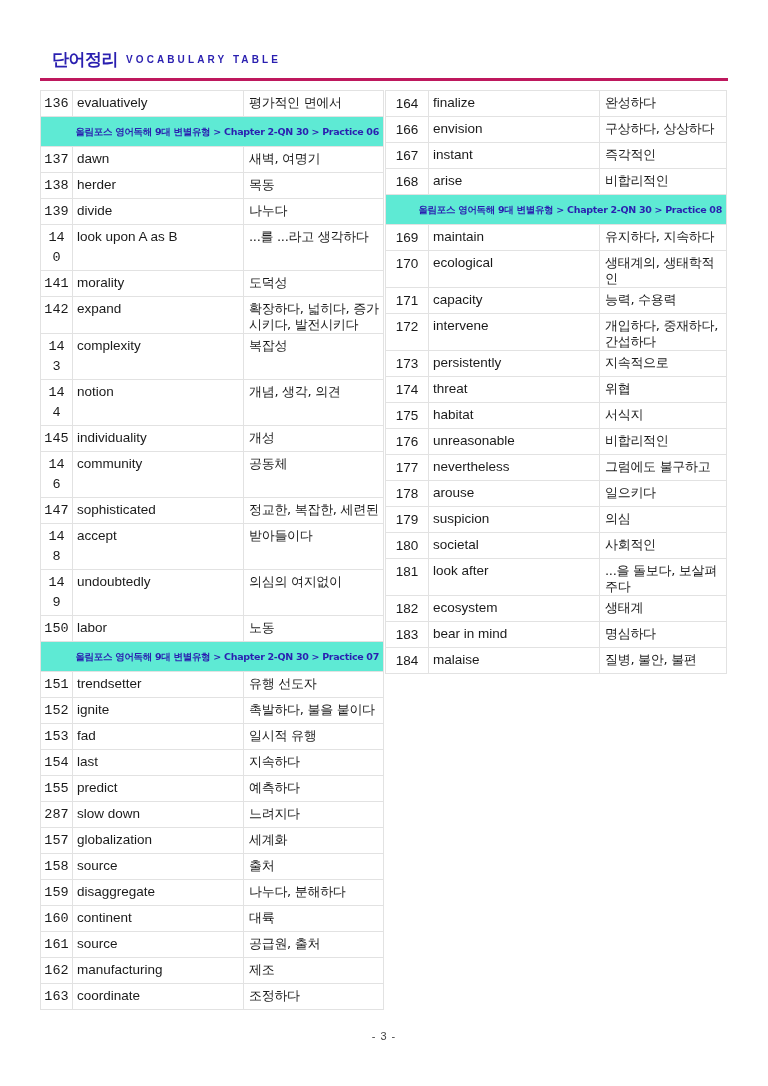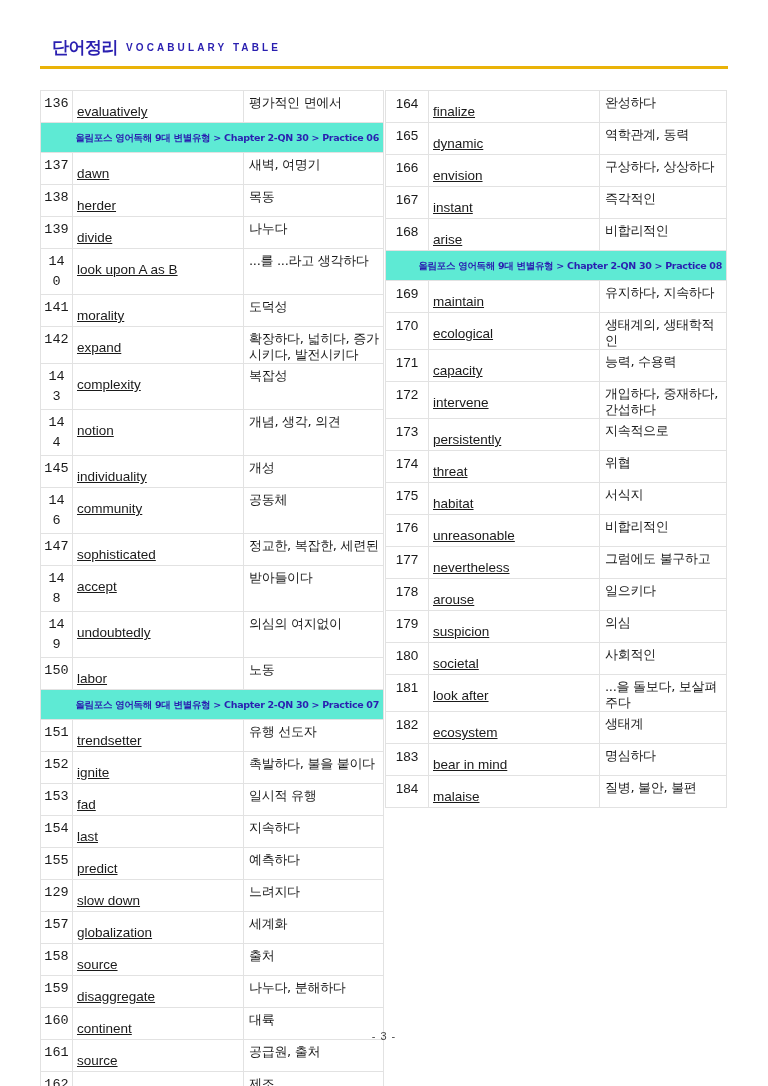--- a/index.html
+++ b/index.html
@@ -1,30 +1,30 @@
 <!DOCTYPE html>
 <html><head>
 <meta charset="utf-8">
 <style>
   html, body { margin: 0; padding: 0; background: #ffffff; }
   body { width: 768px; height: 1086px; position: relative; overflow: hidden;
          font-family: "Liberation Sans", "DejaVu Sans", sans-serif; color: #1a1a1a; }
-  .page-header { position: absolute; left: 40px; top: 34px; width: 688px; height: 35px;
-                 border-bottom: 3px solid #eab308; box-sizing: border-box; }
+  .page-header { position: absolute; left: 40px; top: 46px; width: 688px; height: 35px;
+                 border-bottom: 3px solid #be185d; box-sizing: border-box; }
   .page-header .title-ko { position: absolute; left: 12px; top: 2px; font-size: 17px; font-weight: bold;
                            color: #2a1fb0; font-family: "DejaVu Sans", sans-serif; letter-spacing: -0.5px; }
   .page-header .title-en { position: absolute; left: 86px; top: 8px; font-size: 10px; font-weight: bold;
                            color: #2a1fb0; letter-spacing: 3.1px; }
   .vocab-col { position: absolute; top: 90px; }
   .vocab-col.left { left: 40px; width: 344px; }
   .vocab-col.right { left: 385px; width: 342px; }
   table { border-collapse: collapse; width: 100%; table-layout: fixed; }
   td { border: 1px solid #e2e2e2; padding: 0; vertical-align: top; }
   td.num { width: 32px; font-size: 13.5px; text-align: center; line-height: 20px; padding-top: 3px; padding-bottom: 2px; }
-  td.word { width: 166px; font-size: 13.5px; padding-left: 4px; line-height: 20px; padding-top: 11px; text-decoration: underline; }
+  td.word { width: 166px; font-size: 13.5px; padding-left: 4px; line-height: 20px; padding-top: 2px; }
   td.meaning { font-size: 13px; padding-left: 5px; padding-top: 4px; line-height: 16px;
                font-family: "DejaVu Sans", sans-serif; letter-spacing: -0.3px; }
   tr.single td { height: 20px; }
   tr.section td { background: #5eead4; text-align: right; color: #2a1fb0; font-weight: bold;
                   font-size: 9.5px; height: 21px; line-height: 21px; padding: 4px;
                   font-family: "DejaVu Sans", sans-serif; letter-spacing: -0.3px; }
   .left td.num { width: 31px; font-family: Liberation Mono, monospace; }
   .left td.word { width: 166px; }
   .right td.num { width: 30px; }
   .right td.word { width: 166px; }
@@ -142,21 +142,21 @@
           <td class="num">154</td>
           <td class="word">last</td>
           <td class="meaning">지속하다</td>
         </tr>
         <tr class="single">
           <td class="num">155</td>
           <td class="word">predict</td>
           <td class="meaning">예측하다</td>
         </tr>
         <tr class="single">
-          <td class="num">129</td>
+          <td class="num">287</td>
           <td class="word">slow down</td>
           <td class="meaning">느려지다</td>
         </tr>
         <tr class="single">
           <td class="num">157</td>
           <td class="word">globalization</td>
           <td class="meaning">세계화</td>
         </tr>
         <tr class="single">
           <td class="num">158</td>
@@ -194,25 +194,20 @@
 
 <div class="vocab-col right">
   <table>
       <tbody id="tbody-right">
         <tr class="wrapped">
           <td class="num" style="word-break: break-all; padding: 3px 6px 2px;">164</td>
           <td class="word">finalize</td>
           <td class="meaning">완성하다</td>
         </tr>
         <tr class="single">
-          <td class="num">165</td>
-          <td class="word">dynamic</td>
-          <td class="meaning">역학관계, 동력</td>
-        </tr>
-        <tr class="single">
           <td class="num">166</td>
           <td class="word">envision</td>
           <td class="meaning">구상하다, 상상하다</td>
         </tr>
         <tr class="single">
           <td class="num">167</td>
           <td class="word">instant</td>
           <td class="meaning">즉각적인</td>
         </tr>
         <tr class="single">

